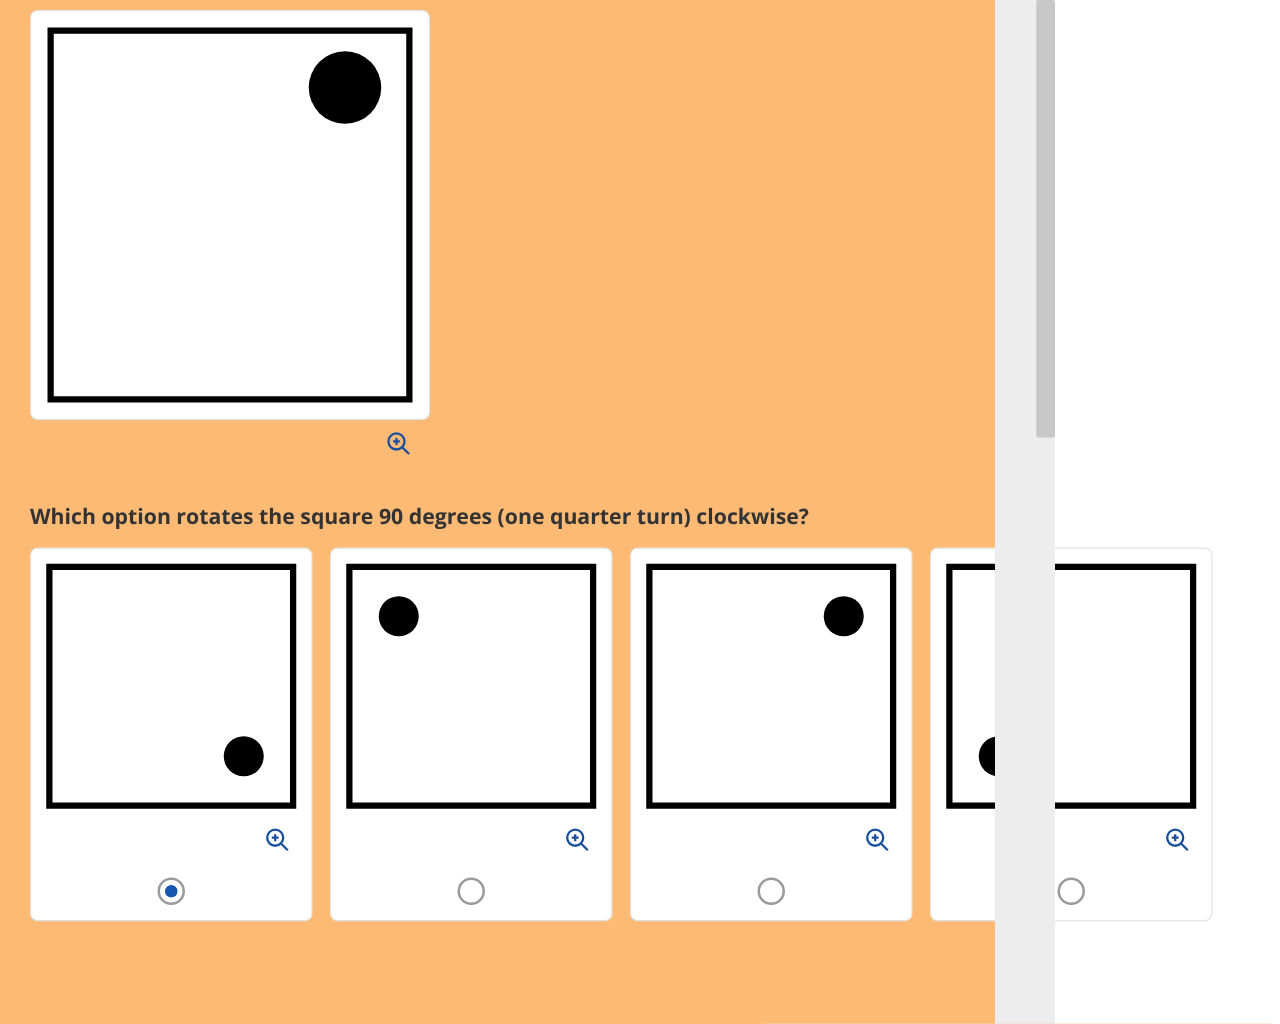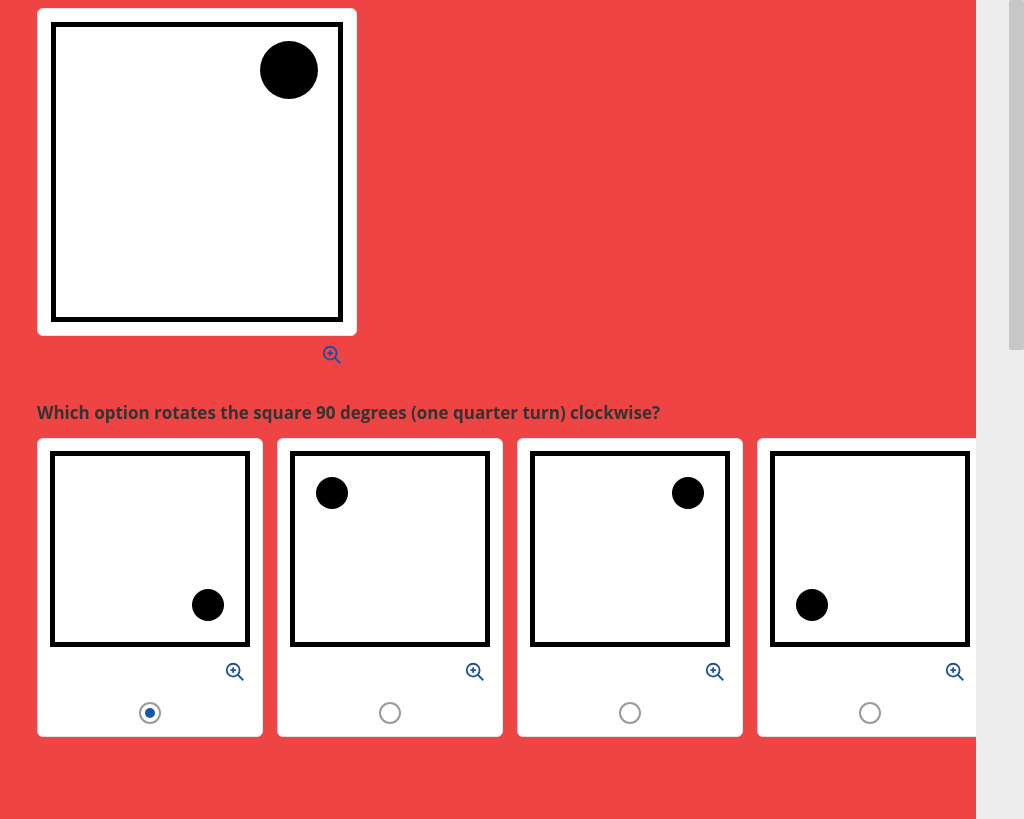--- a/index.html
+++ b/index.html
@@ -4,25 +4,24 @@
 <style>
   * { box-sizing: border-box; }
   body {
     margin: 0;
     padding: 0;
     font-family: "Open Sans", "Segoe UI", Arial, sans-serif;
     background: #ffffff;
     color: #333;
   }
   .page {
-    width: 1024px;
+    width: 844px;
     height: 819px;
     position: relative;
-    background: #ef4444;
-    padding-left: 13px;
+    background: #fdba74;
   }
   .content {
     padding: 8px 24px 24px 24px;
     width: 976px;
   }
   .sidebar {
     position: absolute;
     top: 0;
     right: 0;
     width: 48px;

